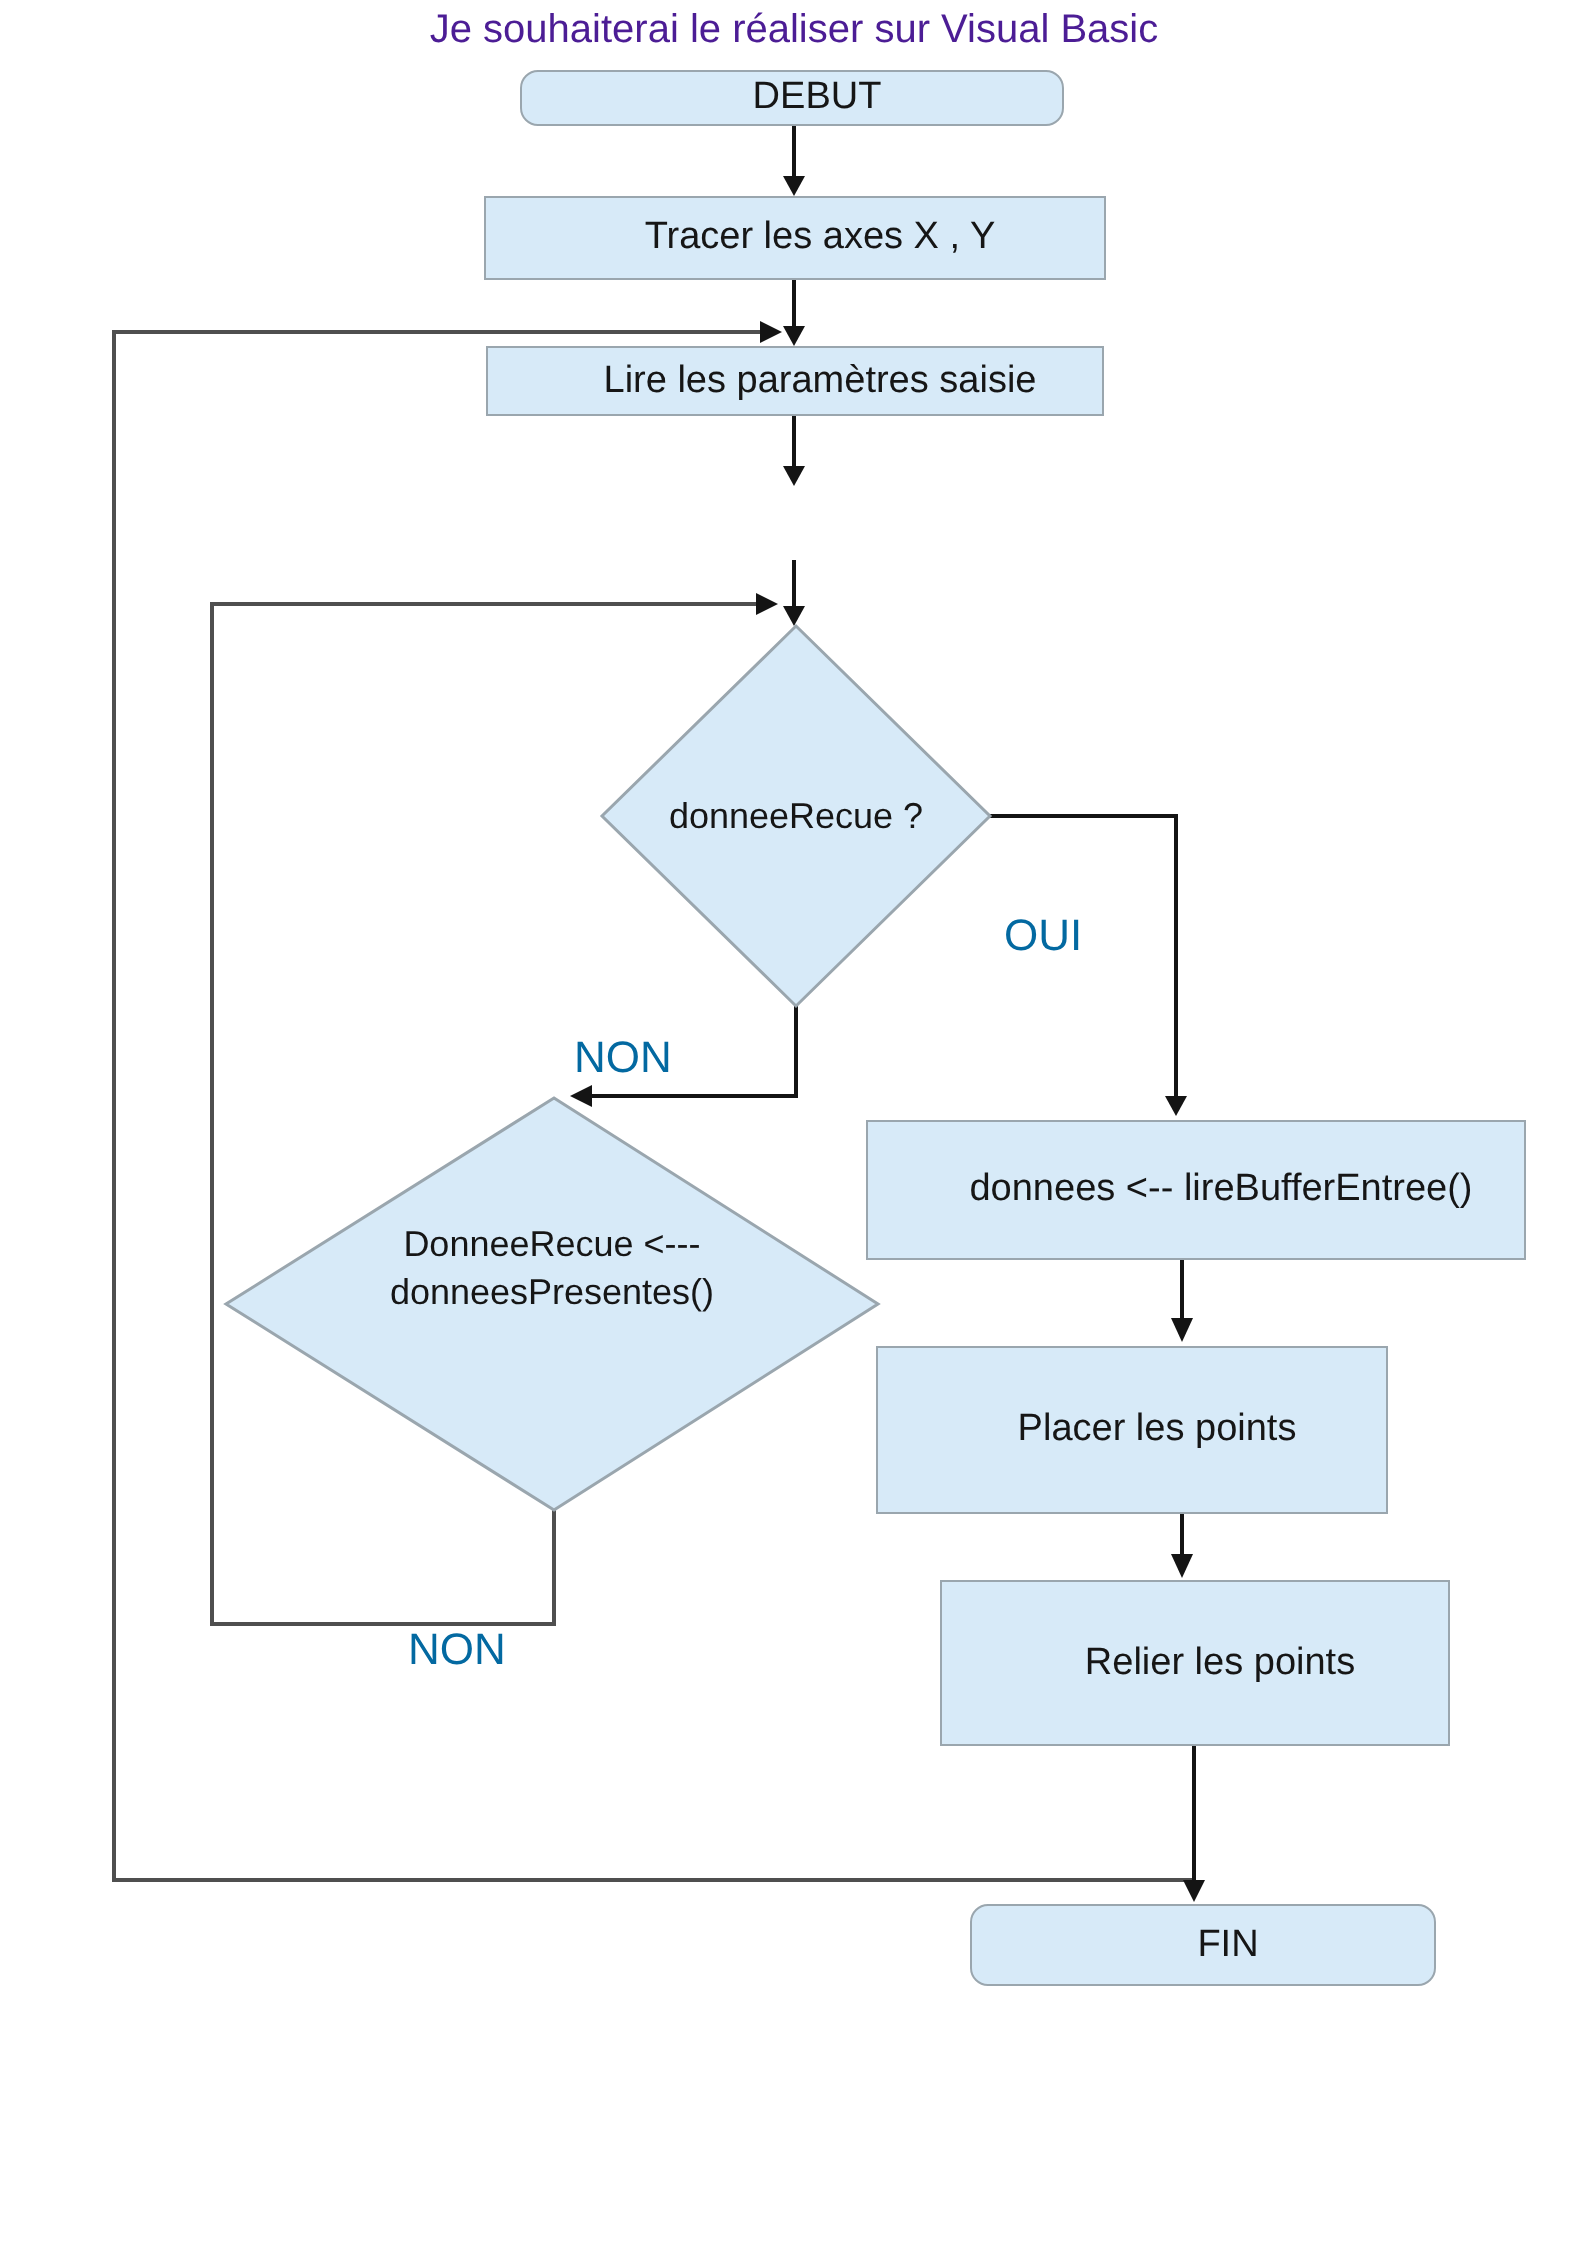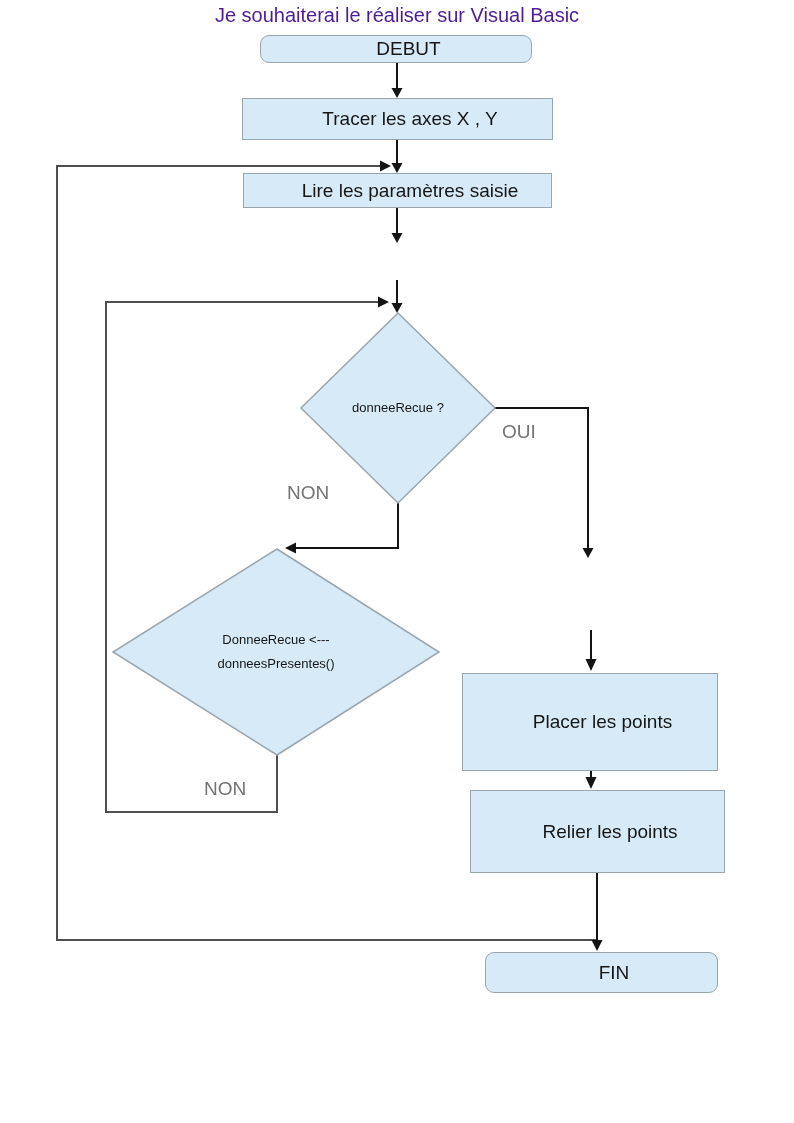--- a/index.html
+++ b/index.html
@@ -21,24 +21,24 @@
   }
   .wires{position:absolute;left:0;top:0;}
   .node{
     position:absolute;display:flex;align-items:center;justify-content:center;
     background:var(--node-fill);border:1.5px solid var(--node-border);
     font-size:19px;text-align:center;box-sizing:border-box;padding-left:25px;
   }
   .node.terminal{border-radius:9px;}
   .diamond-label{
     position:absolute;display:flex;align-items:center;justify-content:center;
-    font-size:13px;text-align:center;white-space:pre-line;line-height:24px;
+    font-size:18px;text-align:center;white-space:pre-line;line-height:24px;
   }
   .edge-label{
-    position:absolute;font-size:19px;color:#737373;
+    position:absolute;font-size:22px;color:#0369a1;margin-top:34px;
   }
 </style>
 </head>
 <body>
 
 <div class="canvas">
 
   <div class="title">Je souhaiterai le réaliser sur Visual Basic</div>
 
   <svg class="wires" width="794" height="1123" viewBox="0 0 794 1123">
@@ -83,25 +83,26 @@
 
   <div class="node terminal" style="left:260px;top:35px;width:272px;height:28px">DEBUT</div>
 
   <div class="node" style="left:243px;top:173px;width:309px;height:35px">Lire les paramètres saisie</div>
 
   <div class="node" style="left:242px;top:98px;width:311px;height:42px">Tracer les axes X , Y</div>
 
 
   <div class="diamond-label" style="left:301px;top:381px;width:194px;height:54px">donneeRecue ?</div>
 
+  <div class="node" style="left:433px;top:560px;width:330px;height:70px">donnees &lt;-- lireBufferEntree()</div>
 
-  <div class="diamond-label" style="left:113px;top:610px;width:326px;height:84px">DonneeRecue &lt;---
+  <div class="diamond-label" style="left:113px;top:592px;width:326px;height:84px">DonneeRecue &lt;---
 donneesPresentes()</div>
 
-  <div class="node" style="left:462px;top:673px;width:256px;height:98px">Placer les points</div>
+  <div class="node" style="left:438px;top:673px;width:256px;height:84px">Placer les points</div>
 
   <div class="node" style="left:470px;top:790px;width:255px;height:83px">Relier les points</div>
 
   <div class="node terminal" style="left:485px;top:952px;width:233px;height:41px">FIN</div>
 
   <div class="edge-label" style="left:502px;top:421px">OUI</div>
 
   <div class="edge-label" style="left:287px;top:482px">NON</div>
 
   <div class="edge-label" style="left:204px;top:778px">NON</div>

